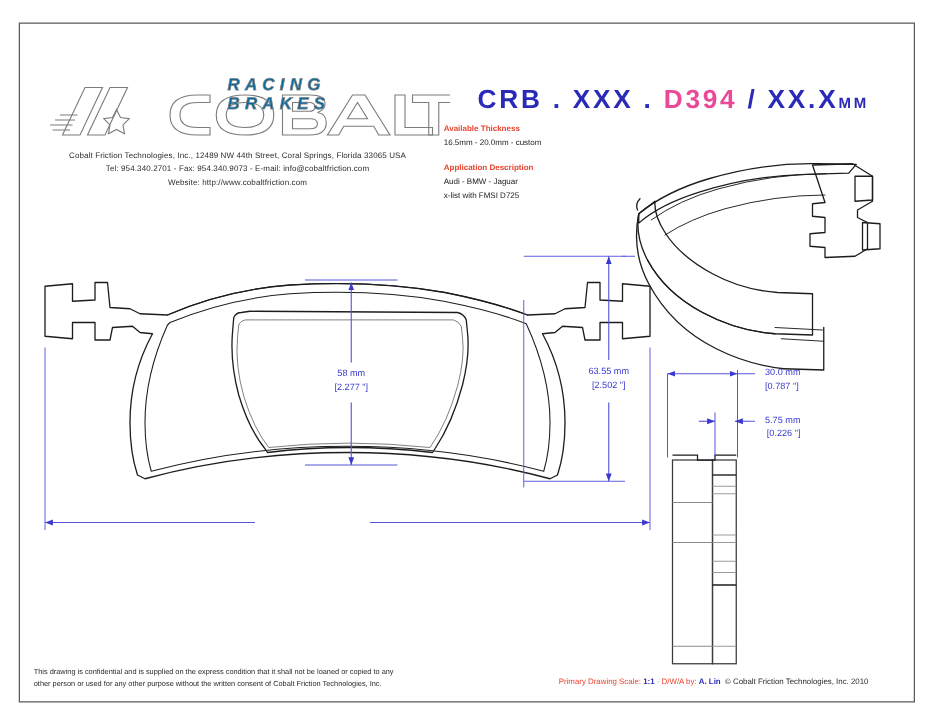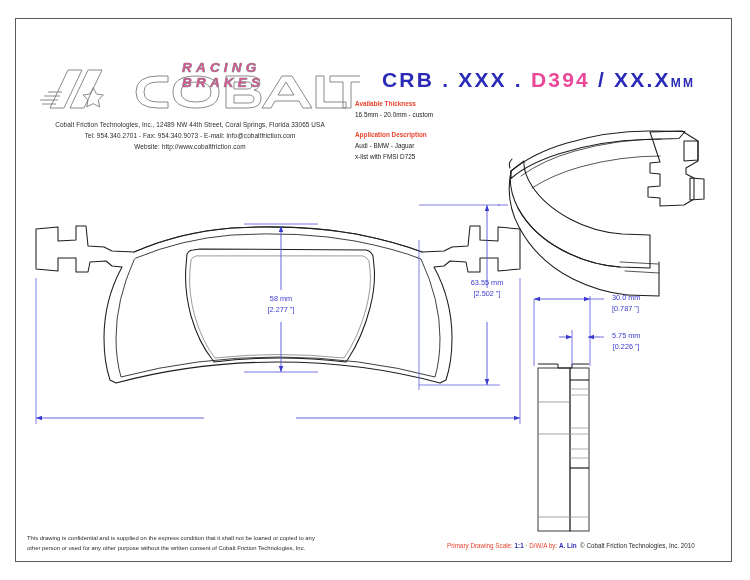--- a/index.html
+++ b/index.html
@@ -23,21 +23,21 @@
   }
 
   
   .logo-block{position:absolute;left:30px;top:58px;width:320px;}
   .logo-row{position:relative;height:56px;}
   .logo-svg{position:absolute;left:0;top:0;}
   .racing-brakes{
     position:absolute; left:152px; top:2px;
     font-size:13.5px; letter-spacing:4.2px; font-weight:bold;
     font-style:italic;
-    color:#ec4899;
+    color:#0369a1;
     -webkit-text-stroke:0.6px #8d8d8d;
     text-shadow:0 0 0 #8d8d8d;
     font-family:"Liberation Sans", sans-serif;
   }
   .addr{
     margin-top:5px;text-align:center;
     font-size:6.4px;color:#2b2b2b;line-height:1.72;
     letter-spacing:0.1px;
   }
 
@@ -293,32 +293,32 @@
 
       <line x1="498" y1="205" x2="508" y2="205" stroke-width="0.8"></line>
     </g>
   </svg>
 
   <div class="dim" style="left:247px;top:294px;width:68px;">
     <span>58 mm</span>
     <span class="inch">[2.277 "]</span>
   </div>
 
-  <div class="dim" style="left:454px;top:278px;width:66px;">
+  <div class="dim" style="left:454px;top:292px;width:66px;">
     <span>63.55 mm</span>
     <span class="inch">[2.502 "]</span>
   </div>
 
 
   <div class="dim" style="left:612px;top:293px;text-align:left;">
     <span>30.0 mm</span>
     <span class="inch">[0.787 "]</span>
   </div>
 
-  <div class="dim" style="left:612px;top:331px;text-align:center;">
+  <div class="dim" style="left:612px;top:331px;text-align:right;">
     <span>5.75 mm</span>
     <span class="inch">[0.226 "]</span>
   </div>
 
   <div class="foot-left">
     <div>This drawing is confidential and is supplied on the express condition that it shall not be loaned or copied to any</div>
     <div>other person or used for any other purpose without the written consent of Cobalt Friction Technologies, Inc.</div>
   </div>
 
   <div class="foot-right"><span class="red">Primary Drawing Scale:</span> <span class="blue">1:1</span><span class="sep"> · </span><span class="red">D/W/A by:</span> <span class="blue">A. Lin</span> &nbsp;<span>© Cobalt Friction Technologies, Inc. 2010</span></div>

